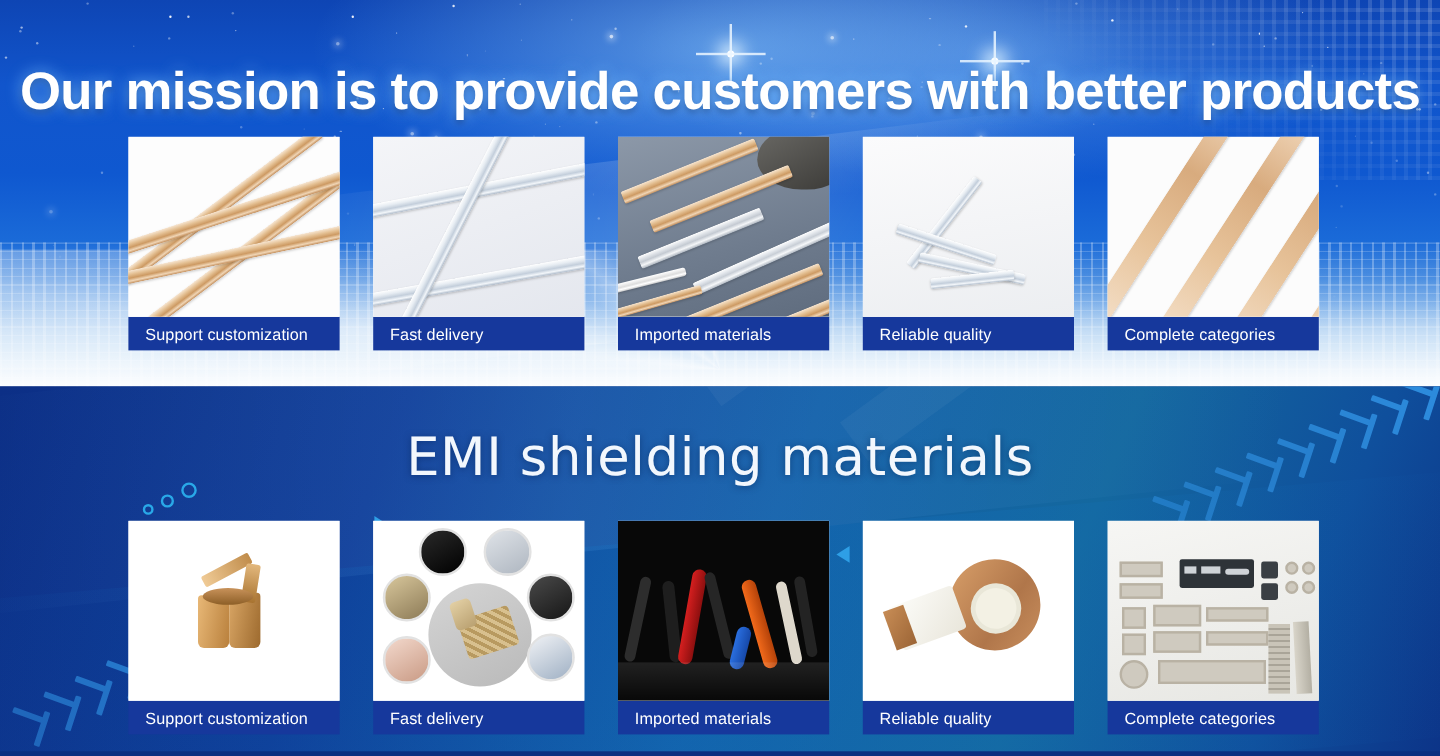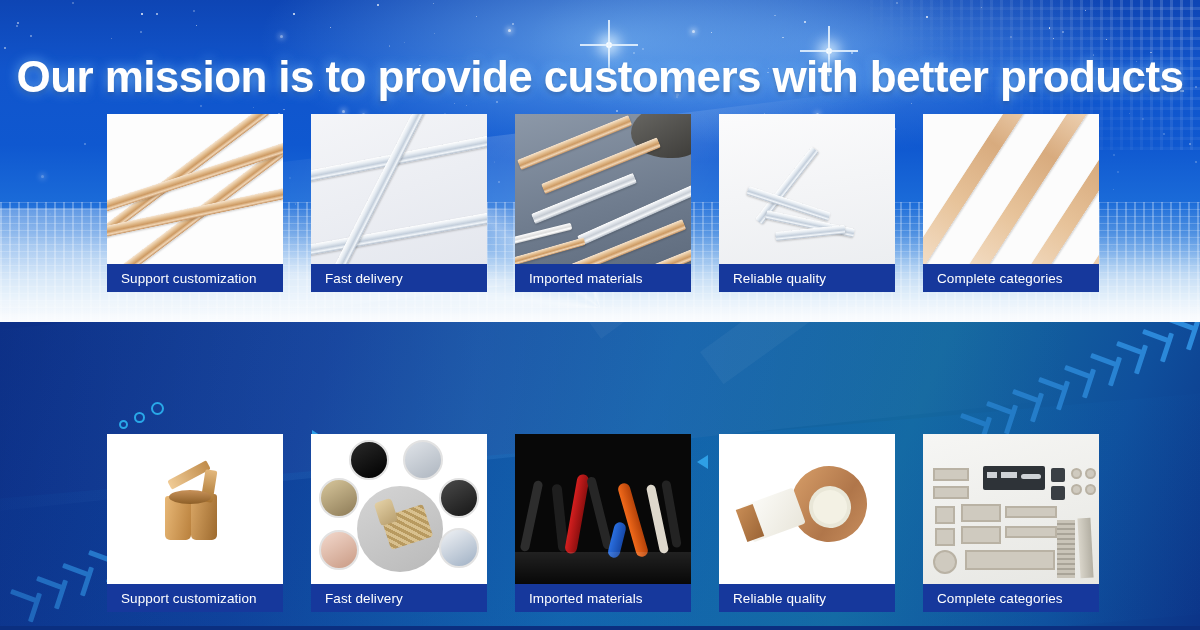--- a/index.html
+++ b/index.html
@@ -481,20 +481,21 @@
       </div>
 
     <div class="circle-dot" style="left:119px; top:98px; width:9px; height:9px;"></div>
     <div class="circle-dot" style="left:134px; top:90px; width:11px; height:11px;"></div>
     <div class="circle-dot" style="left:151px; top:80px; width:13px; height:13px;"></div>
 
     <div class="tri-mark" style="left:312px; top:108px;"></div>
     <div class="tri-mark flip" style="left:697px; top:133px;"></div>
   </div>
 
+  <div class="subhead nowrap">EMI shielding materials</div>
 
   <div class="row-top">
 
     <div class="tile c0">
       <div class="photo">
         <div class="ph" style="background:#fdfdfd;">
           <div class="cu-strip" style="width:210px; left:-12px; top:118px; transform:rotate(-37deg); transform-origin:0 0;"></div>
           <div class="cu-strip" style="width:215px; left:16px; top:150px; transform:rotate(-37deg); transform-origin:0 0;"></div>
           <div class="cu-strip" style="width:200px; left:-6px; top:88px; transform:rotate(-18deg); transform-origin:0 0;"></div>
           <div class="cu-strip" style="width:190px; left:-2px; top:112px; transform:rotate(-12deg); transform-origin:0 0;"></div>

